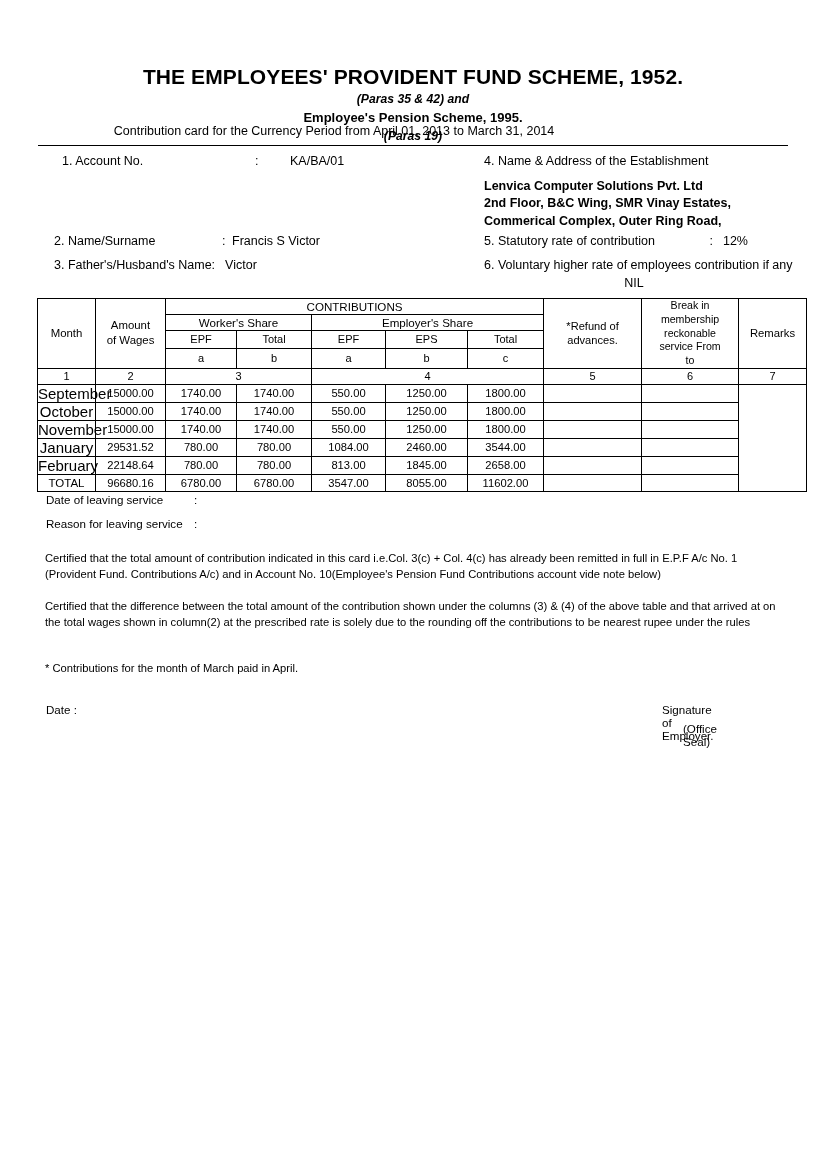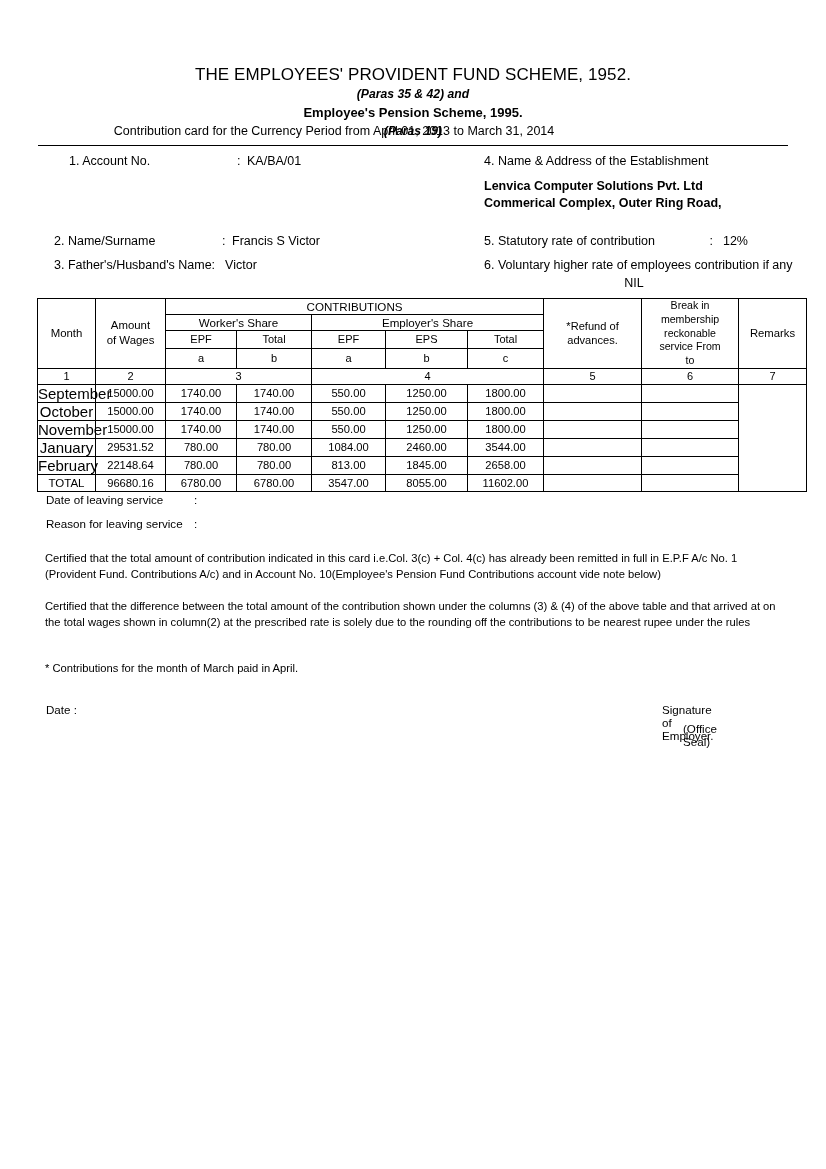--- a/index.html
+++ b/index.html
@@ -37,22 +37,22 @@
   .hdr-right { white-space: nowrap; }
 
   .title-block {
     position: absolute;
     top: 64px;
     left: 0;
     width: 826px;
     text-align: center;
   }
   .title-main {
-    font-size: 17px;
-    font-weight: normal;
+    font-size: 21px;
+    font-weight: bold;
     letter-spacing: 0.1px;
     line-height: 1.25;
   }
   .title-sub {
     font-size: 12.2px;
     font-weight: bold;
     line-height: 1.5;
     font-style: italic;
   }
   .title-sub2 {
@@ -96,21 +96,21 @@
     left: 484px;
     top: 0;
     width: 342px;
   }
   .row-line {
     display: flex;
     align-items: baseline;
   }
   .lbl-acct { display: inline-block; width: 168px; }
   .colon { display: inline-block; width: 10px; }
-  .ln-acct { position: absolute; top: 2px; left: 15px; }
+  .ln-acct { position: absolute; top: 2px; left: 8px; gap: 25px; }
   .ln-name { position: absolute; top: 82px; left: 0; }
   .ln-father { position: absolute; top: 106px; left: 0; }
 
   .estab-title { position: absolute; top: 2px; left: 0; }
   .estab-addr {
     position: absolute;
     top: 26px;
     left: 0;
     font-weight: bold;
     line-height: 1.38;
@@ -248,20 +248,21 @@
         <span class="colon"></span>
         <span>Victor</span>
       </div>
 
     </div>
 
     <div class="info-right">
       <div class="estab-title">4. Name &amp; Address of the Establishment</div>
       <div class="estab-addr">
         <div>Lenvica Computer Solutions Pvt. Ltd</div>
+        <div>2nd Floor, B&amp;C Wing, SMR Vinay Estates,</div>
         <div>Commerical Complex, Outer Ring Road,</div>
       </div>
 
       <div class="stat-row">
         <span class="stat-lbl">5. Statutory rate of contribution</span>
         <span class="colon">:</span>
         <span>12%</span>
       </div>
 
       <div class="vol-row">6. Voluntary higher rate of employees contribution if any</div>

